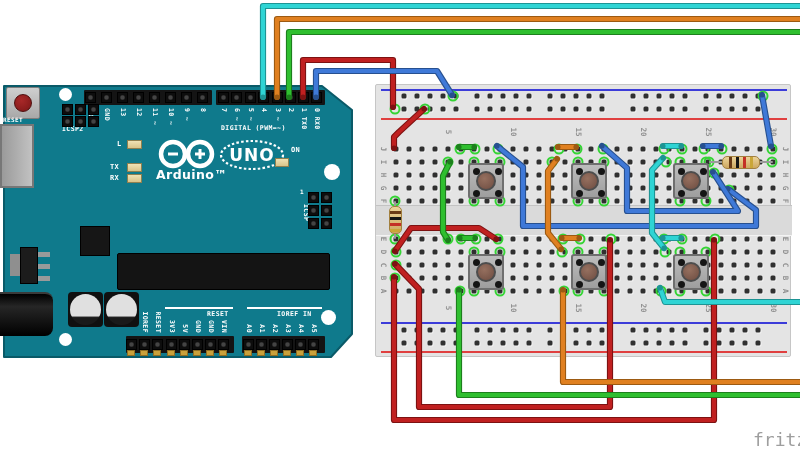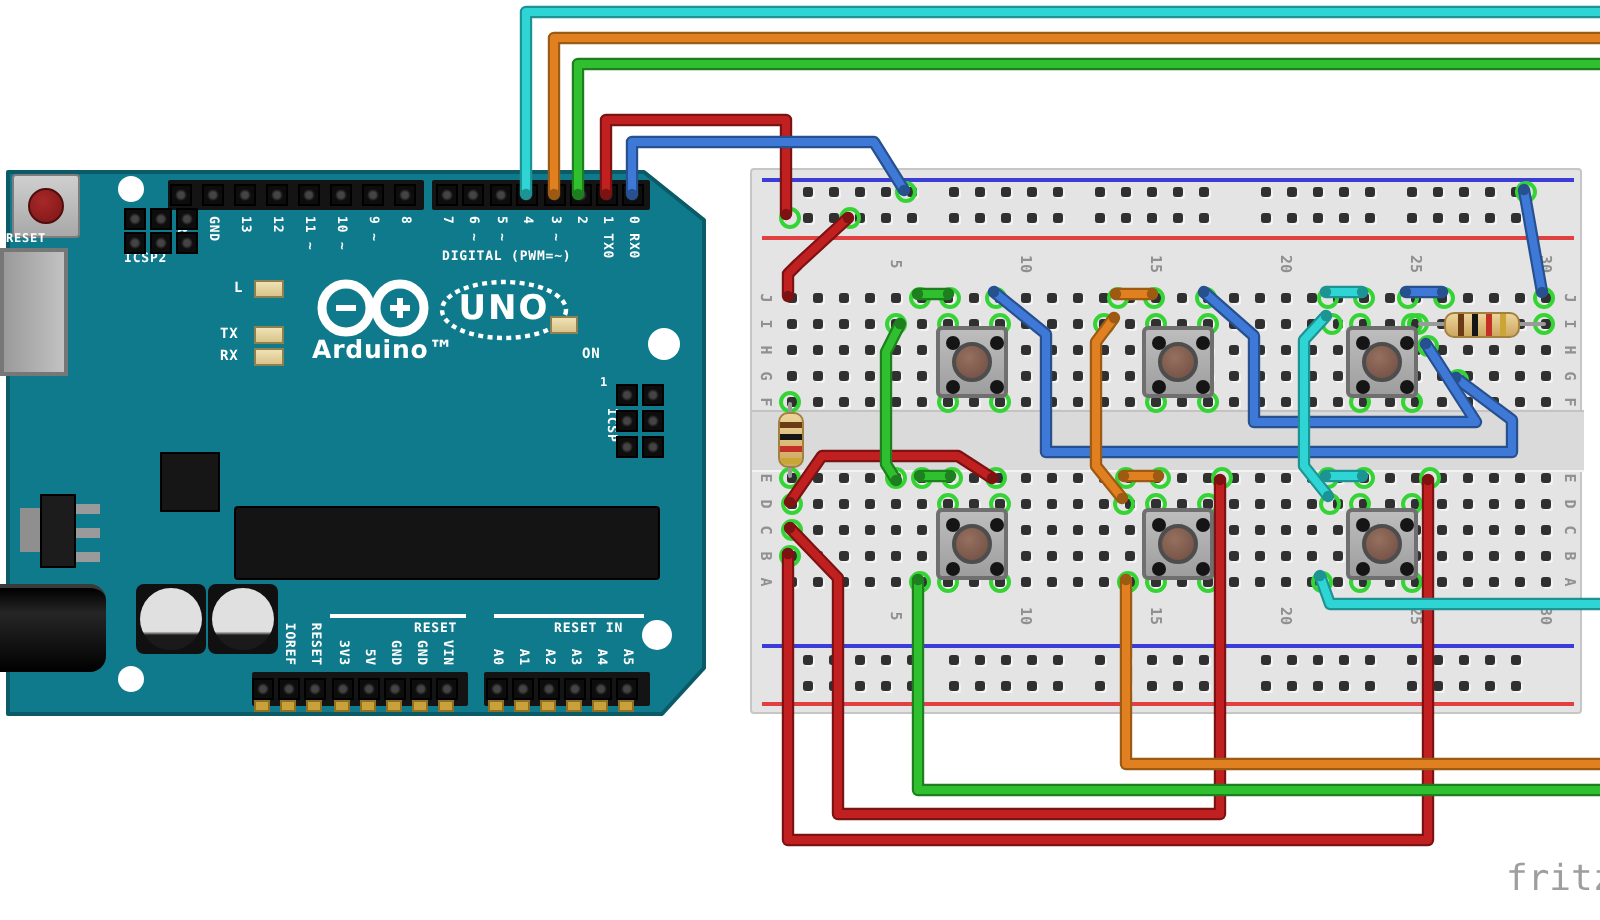--- a/index.html
+++ b/index.html
@@ -72,41 +72,41 @@
     <span class="silk" style="left:62px;top:126px">ICSP2</span>
     <span class="silk" style="left:221px;top:125px">DIGITAL (PWM=~)</span>
 
     <span class="silk" style="left:117px;top:141px;font-size:7px">L</span>
     <div class="led" style="left:127px;top:140px;width:15px;height:9px"></div>
     <span class="silk" style="left:110px;top:164px;font-size:7px">TX</span>
     <div class="led" style="left:127px;top:163px;width:15px;height:9px"></div>
     <span class="silk" style="left:110px;top:175px;font-size:7px">RX</span>
     <div class="led" style="left:127px;top:174px;width:15px;height:9px"></div>
     <div class="led" style="left:275px;top:158px;width:14px;height:9px"></div>
-    <span class="silk" style="left:291px;top:174px;font-size:7px">ON</span>
+    <span class="silk" style="left:291px;top:147px;font-size:7px">ON</span>
 
     <span class="silk" style="left:252px;top:155px;font-size:17px;letter-spacing:1px;transform:translate(-50%,-50%);font-family:'DejaVu Sans',sans-serif">UNO</span>
     <span class="silk" style="left:156px;top:169px;font-size:12.5px;font-family:'DejaVu Sans',sans-serif">Arduino™</span>
 
     <div class="abs" style="left:117px;top:253px;width:213px;height:37px;background:#141414;border:1px solid #000;border-radius:2px"></div>
     <div class="abs" style="left:80px;top:226px;width:30px;height:30px;background:#161616;border:1px solid #000"></div>
     <div class="abs" style="left:20px;top:247px;width:18px;height:37px;background:#1c1c1c;border:1px solid #000"></div>
     <div class="abs" style="left:10px;top:254px;width:10px;height:22px;background:#8f8f8f"></div>
     <div class="abs" style="left:38px;top:252px;width:12px;height:5px;background:#9a9a9a"></div>
     <div class="abs" style="left:38px;top:264px;width:12px;height:5px;background:#9a9a9a"></div>
     <div class="abs" style="left:38px;top:276px;width:12px;height:5px;background:#9a9a9a"></div>
     <div class="abs" style="left:68px;top:292px;width:35px;height:35px;background:#101010;border-radius:4px"></div>
     <div class="abs" style="left:104px;top:292px;width:35px;height:35px;background:#101010;border-radius:4px"></div>
     <div class="abs" style="left:70px;top:294px;width:31px;height:31px;border-radius:50%;background:linear-gradient(#e0e0e0 70%,#1a1a1a 76%)"></div>
     <div class="abs" style="left:106px;top:294px;width:31px;height:31px;border-radius:50%;background:linear-gradient(#e0e0e0 70%,#1a1a1a 76%)"></div>
 
     <div class="abs" style="left:165px;top:307px;width:68px;height:2px;background:#fff"></div>
     <span class="silk" style="left:207px;top:311px">RESET</span>
     <div class="abs" style="left:247px;top:307px;width:75px;height:2px;background:#fff"></div>
-    <span class="silk" style="left:277px;top:311px">RESET IN</span>
+    <span class="silk" style="left:277px;top:311px">IOREF IN</span>
     <span class="silk" style="left:300px;top:189px;font-size:6px">1</span>
     <span class="silk vpin" style="left:309px;top:204px">ICSP</span>
 
     <div class="mhole" style="left:59px;top:88px;width:13px;height:13px"></div>
     <div class="mhole" style="left:324px;top:164px;width:16px;height:16px"></div>
     <div class="mhole" style="left:321px;top:310px;width:15px;height:15px"></div>
     <div class="mhole" style="left:59px;top:333px;width:13px;height:13px"></div>
     <div id="ar-gen">
         <div class="strip" style="left: 84px; top: 90px; width: 128px; height: 15px;"></div>
         <div class="strip" style="left: 216px; top: 90px; width: 109px; height: 15px;"></div>

